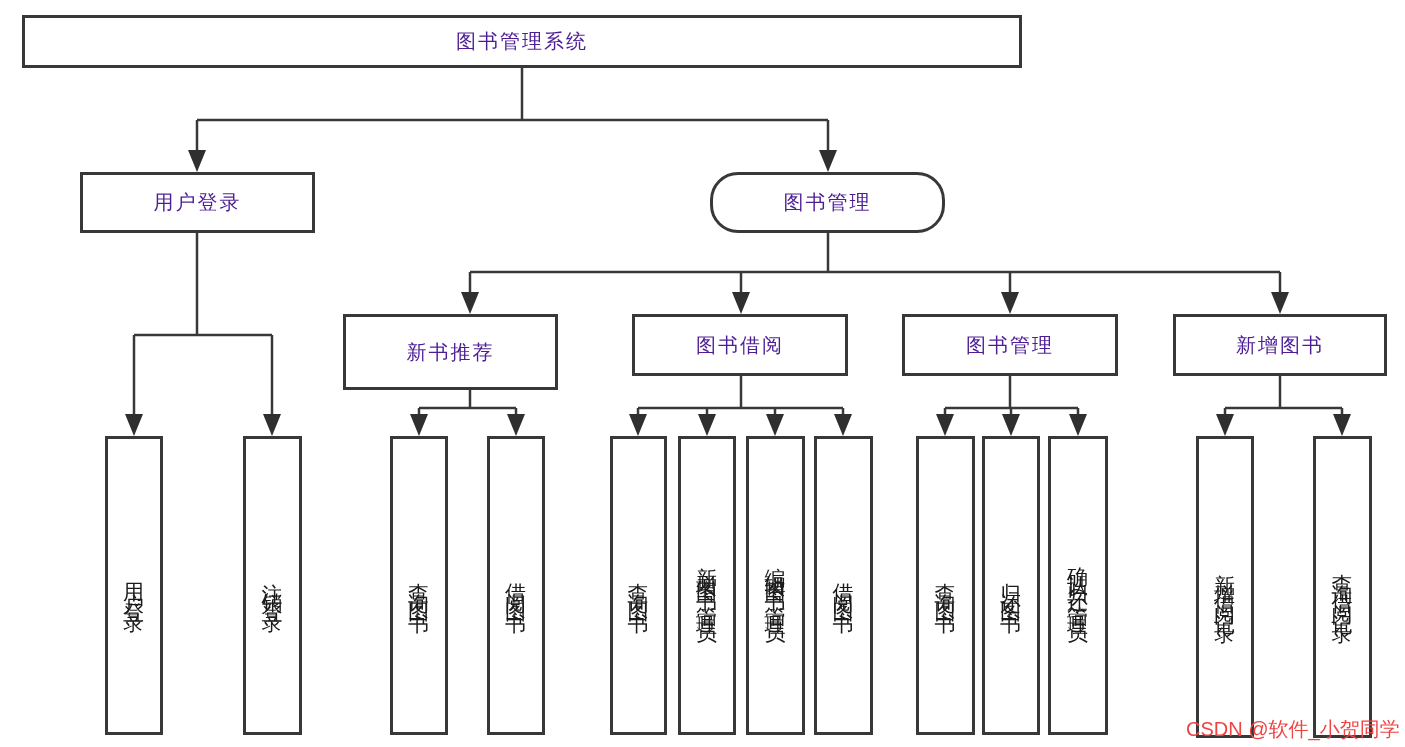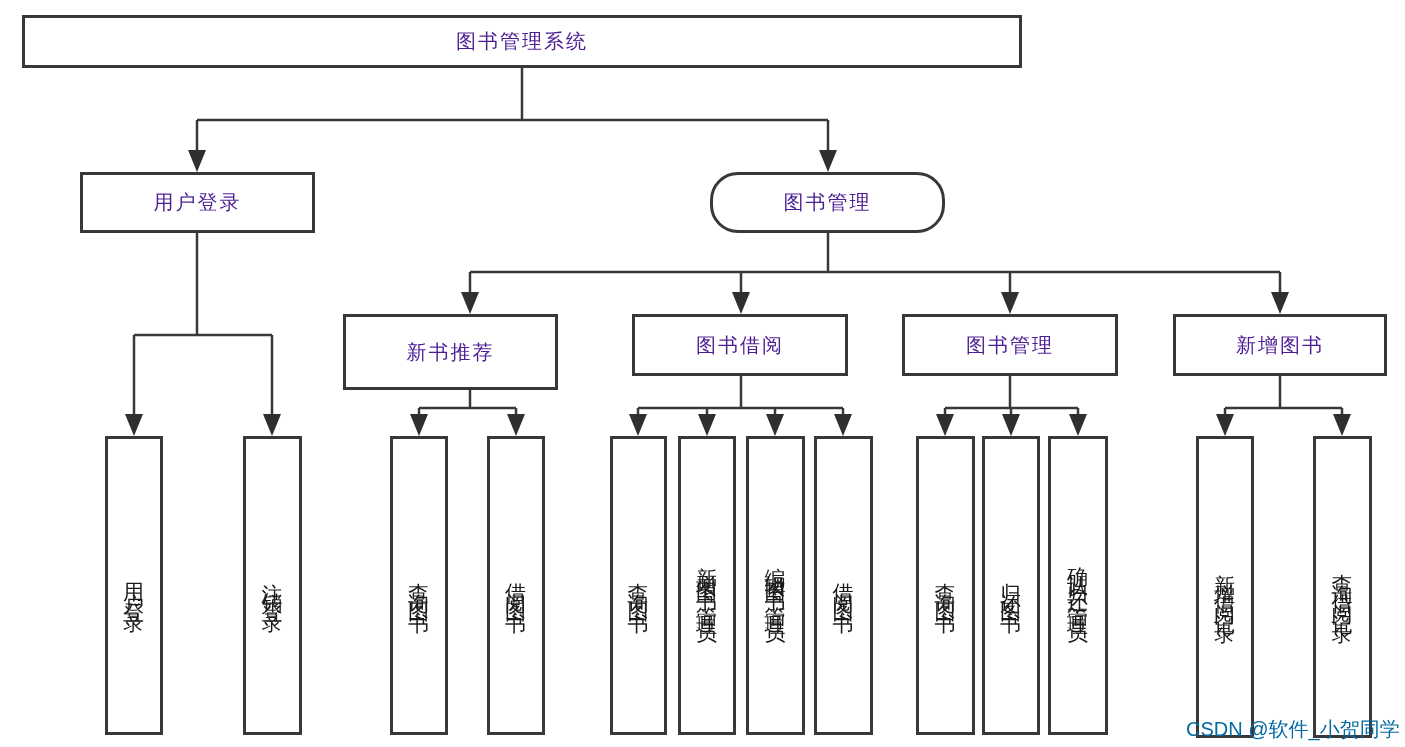--- a/index.html
+++ b/index.html
@@ -62,21 +62,21 @@
   .lf9  { left: 916px; width: 59px; }
   .lf10 { left: 982px; }
   .lf11 { left: 1048px; width: 60px; }
   .lf12 { left: 1196px; height: 302px; }
   .lf13 { left: 1313px; width: 59px; height: 302px; }
   .watermark {
     position: absolute;
     left: 1186px;
     top: 716px;
     font-size: 20px;
-    color: #0369a1;
+    color: #ef4444;
     white-space: nowrap;
     z-index: 10;
   }
 </style>
 </head>
 <body>
 
 <div id="stage">
 
   <svg class="connectors" viewBox="0 0 1405 747" xmlns="http://www.w3.org/2000/svg">

